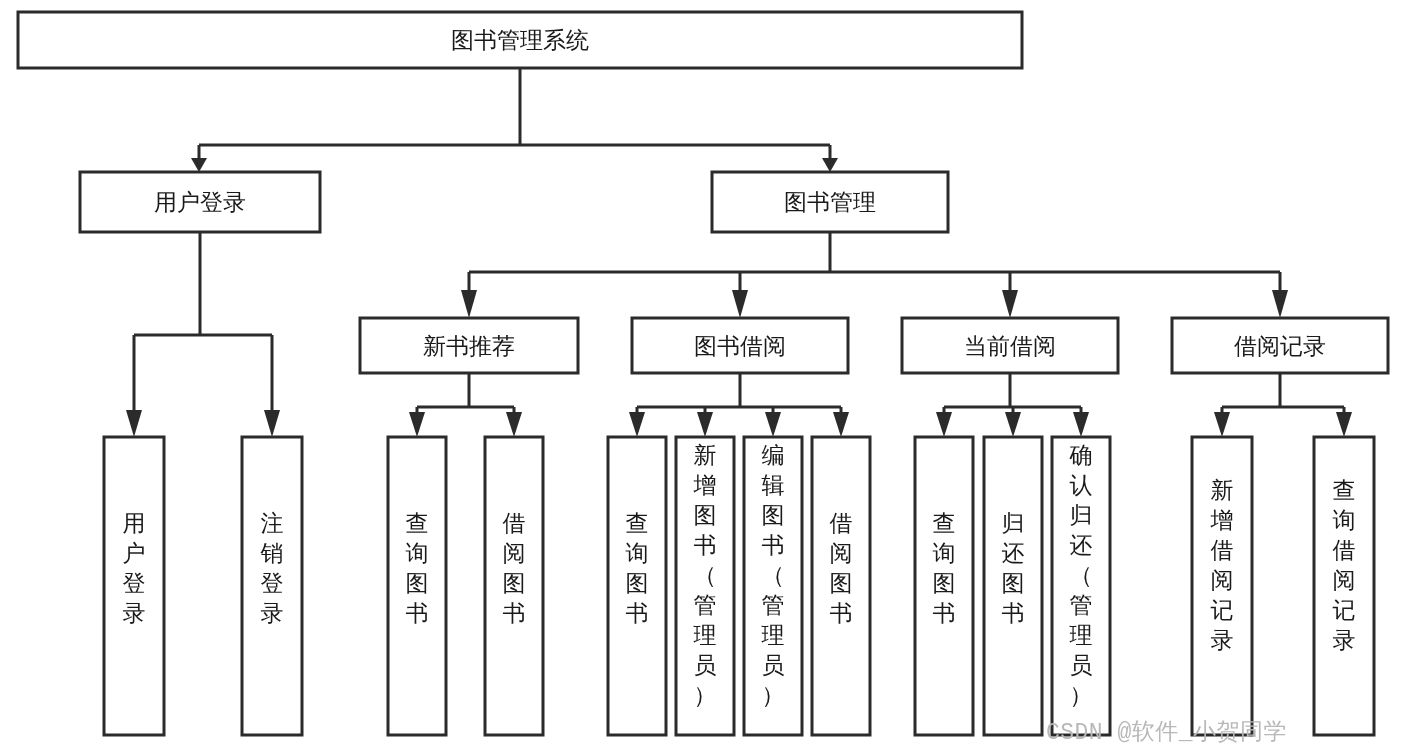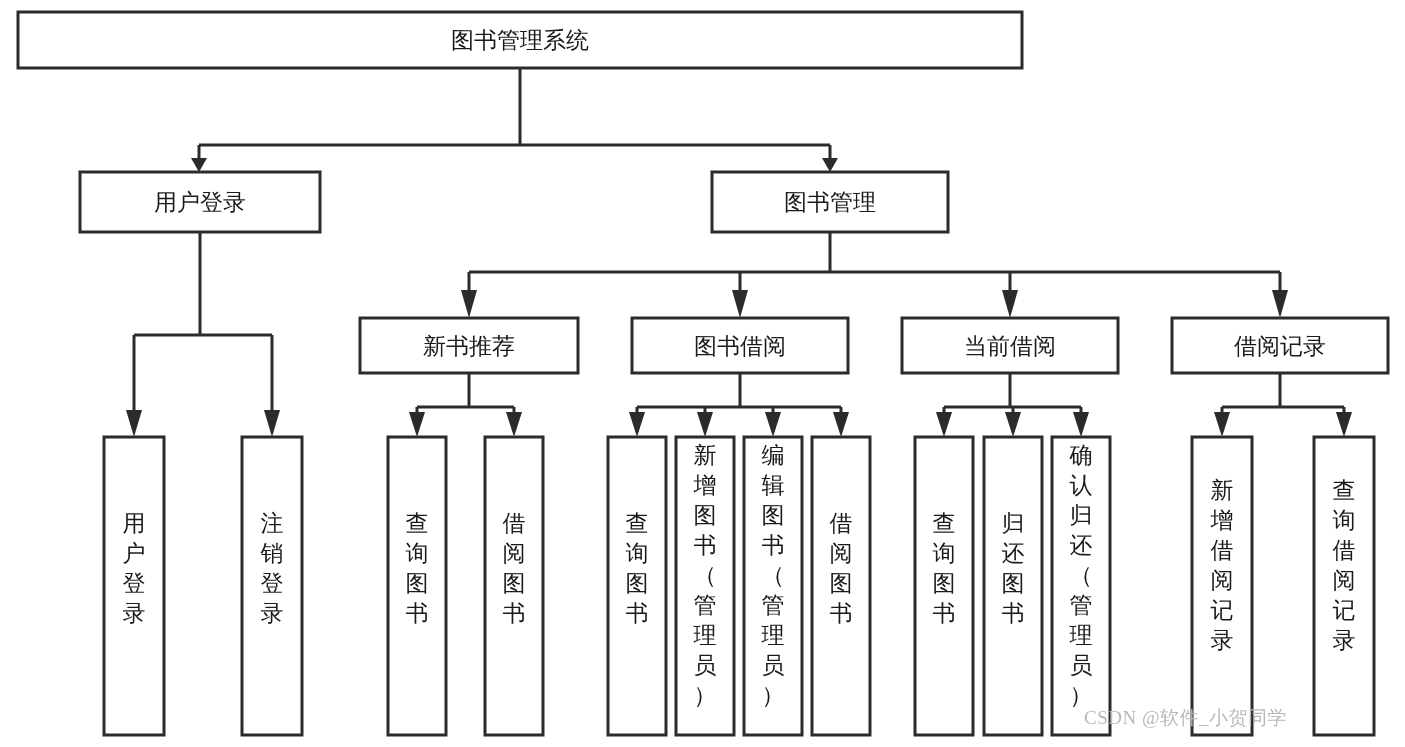--- a/index.html
+++ b/index.html
@@ -51,23 +51,23 @@
   }
   .node-label-vertical {
     font-family: "DejaVu Sans", "Liberation Sans", sans-serif;
     font-size: 23px;
     fill: #1a1a1a;
     text-anchor: middle;
   }
   .watermark {
     position: absolute;
     right: 8px;
-    bottom: 16px;
-    font-family: Liberation Serif, serif;
-    font-size: 19px;
+    bottom: 0;
+    font-family: Liberation Mono, monospace;
+    font-size: 23px;
     color: #b8b8b8;
     white-space: nowrap;
     letter-spacing: 0.5px;
   }
 </style>
 </head>
 <body>
 
 <div id="diagram-root">
 

